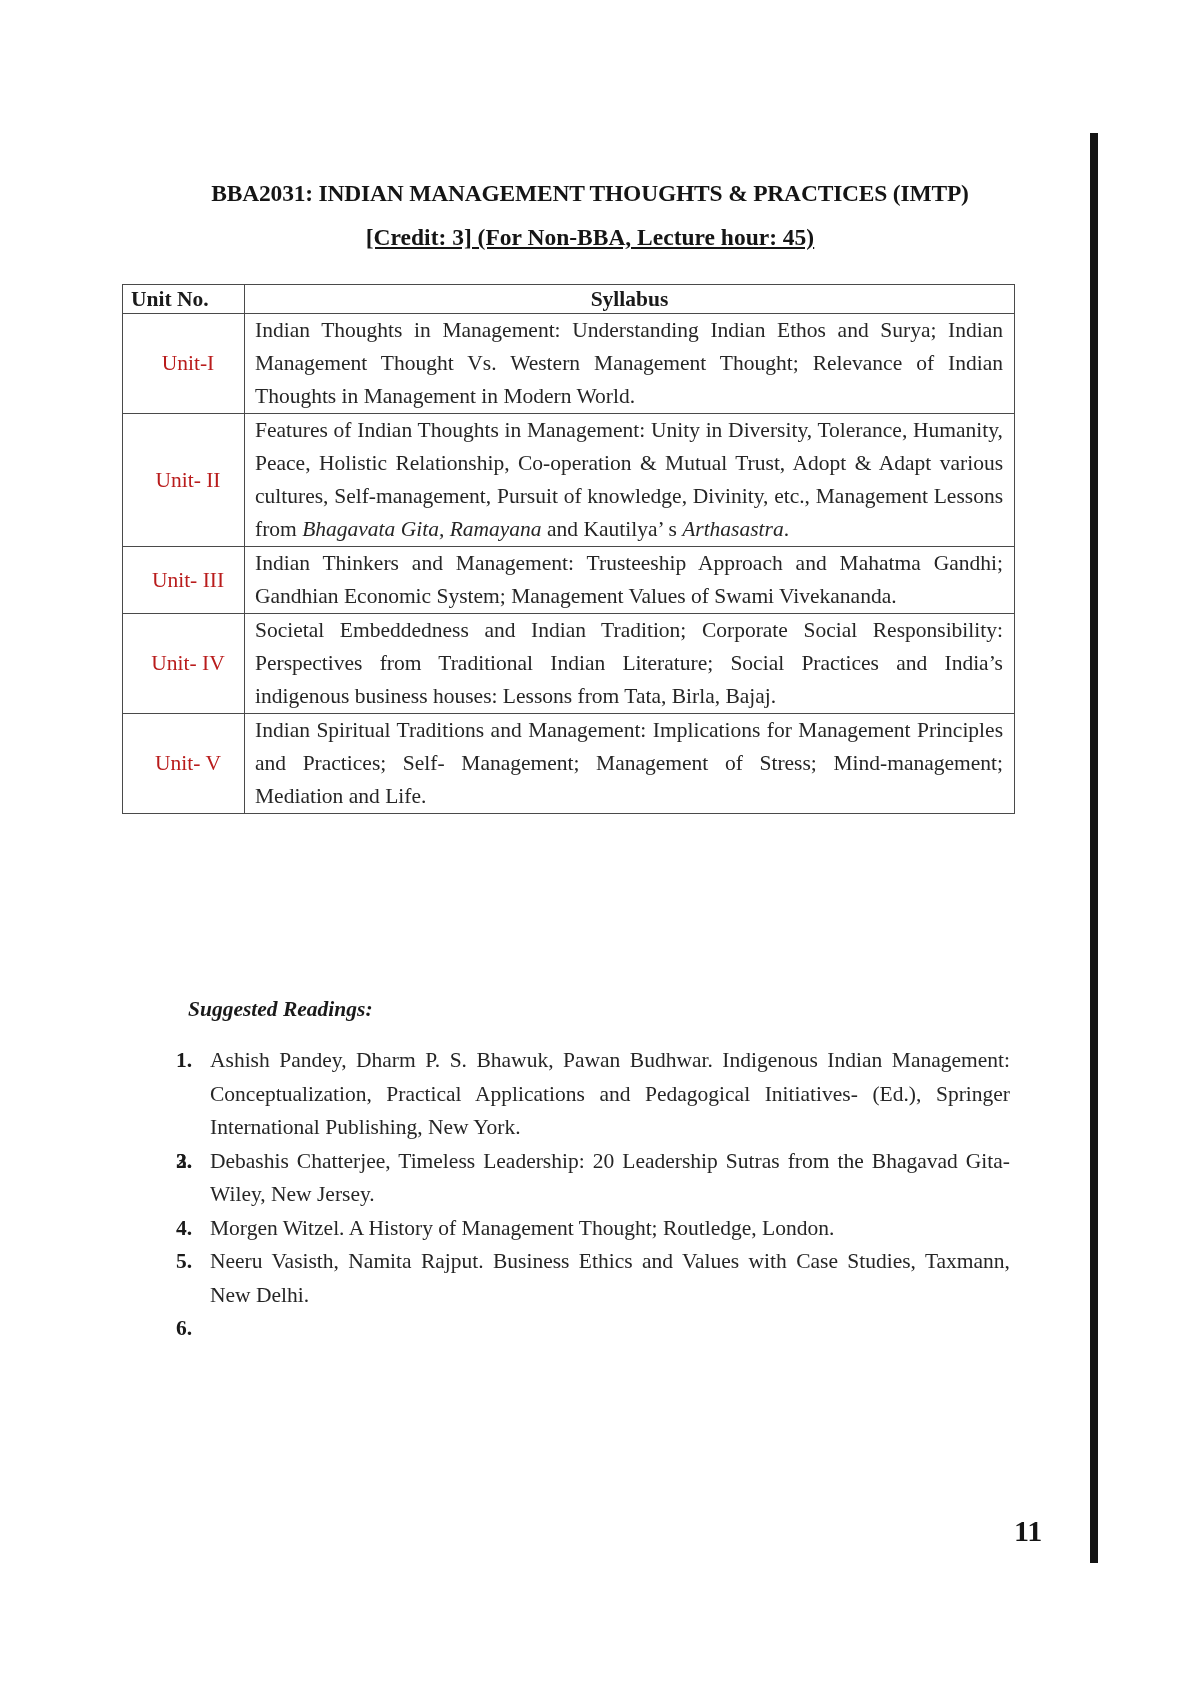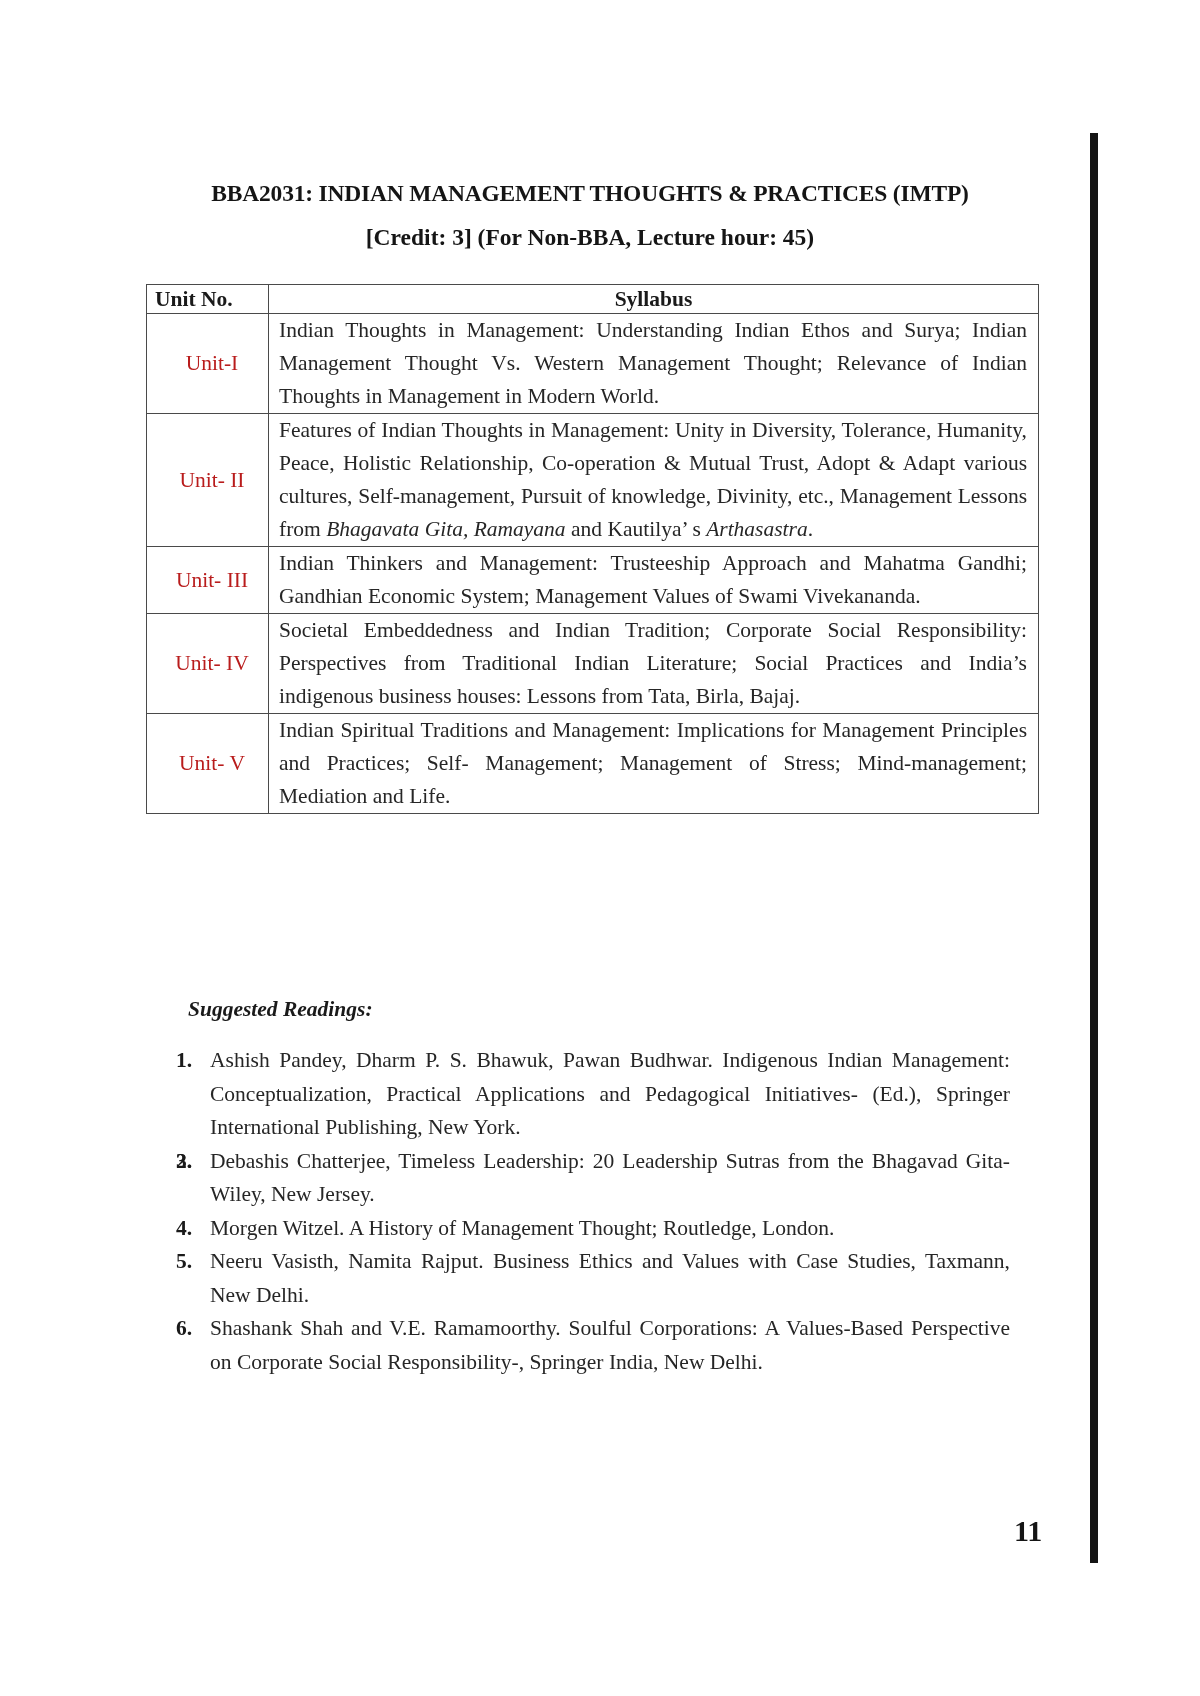--- a/index.html
+++ b/index.html
@@ -1,23 +1,23 @@
 <!DOCTYPE html>
 <html><head>
 <meta charset="utf-8">
 <style>
   html, body { margin: 0; padding: 0; background: #ffffff; }
   body { width: 1200px; height: 1696px; position: relative; overflow: hidden;
          font-family: "Liberation Serif", "DejaVu Serif", serif; color: #1e1e1e; }
   .title { position: absolute; left: 130px; top: 180px; width: 920px; text-align: center;
            font-weight: bold; font-size: 23.5px; letter-spacing: -0.2px; color: #151515; }
   .subtitle { position: absolute; left: 130px; top: 224px; width: 920px; text-align: center;
-              font-weight: bold; font-size: 23.5px; color: #151515; }
+              font-weight: bold; font-size: 23.5px; color: #151515; text-decoration: underline; }
   .edge-bar { position: absolute; left: 1090px; top: 133px; width: 8px; height: 1430px; background: #141414; }
-  table.syl { position: absolute; left: 146px; top: 284px; width: 893px; border-collapse: collapse;
+  table.syl { position: absolute; left: 122px; top: 284px; width: 893px; border-collapse: collapse;
               font-size: 21.5px; }
   table.syl th, table.syl td { border: 1.5px solid #4a4a4a; text-align: center; }
   table.syl th { font-weight: bold; padding: 0 6px; height: 28px; line-height: 27px; color: #1a1a1a; }
   table.syl th.c1 { width: 107px; text-align: left; padding-left: 8px; }
   table.syl td.unit { width: 107px; font-weight: normal; padding-left: 10px; vertical-align: middle; color: #b91c1c; }
   table.syl td.desc { padding: 0 11px 0 10px; text-align: justify; line-height: 33px; color: #262626; }
   table.syl td.desc i { font-style: italic; }
   .readings-heading { position: absolute; left: 140px; top: 997px; font-weight: bold; font-style: italic;
                       font-size: 21.5px; color: #1a1a1a; margin-left: 48px; }
   ol.readings { position: absolute; left: 176px; top: 1044px; width: 834px; margin: 0; padding: 0;
@@ -65,16 +65,16 @@
 </table>
 
 <div class="readings-heading">Suggested Readings:</div>
 
 <ol class="readings">
   <li><span class="num">1.</span><span>Ashish Pandey, Dharm P. S. Bhawuk, Pawan Budhwar. Indigenous Indian Management: Conceptualization, Practical Applications and Pedagogical Initiatives- (Ed.), Springer International Publishing, New York.</span></li>
   <li><span class="num">2.</span></li>
   <li><span class="num">3.</span><span>Debashis Chatterjee, Timeless Leadership: 20 Leadership Sutras from the Bhagavad Gita- Wiley, New Jersey.</span></li>
   <li><span class="num">4.</span><span>Morgen Witzel. A History of Management Thought; Routledge, London.</span></li>
   <li><span class="num">5.</span><span>Neeru Vasisth, Namita Rajput. Business Ethics and Values with Case Studies, Taxmann, New Delhi.</span></li>
-  <li><span class="num">6.</span><span>Shashank Shah and V.E. Ramamoorthy. Soulful Corporations: A Values-Based Perspective on Corporate Social Responsibility-, Springer India, New Delhi.</span></li>
+  <li><span class="num">6.</span></li>
 </ol>
 
 <div class="page-number">11</div>
 
 </body></html>

